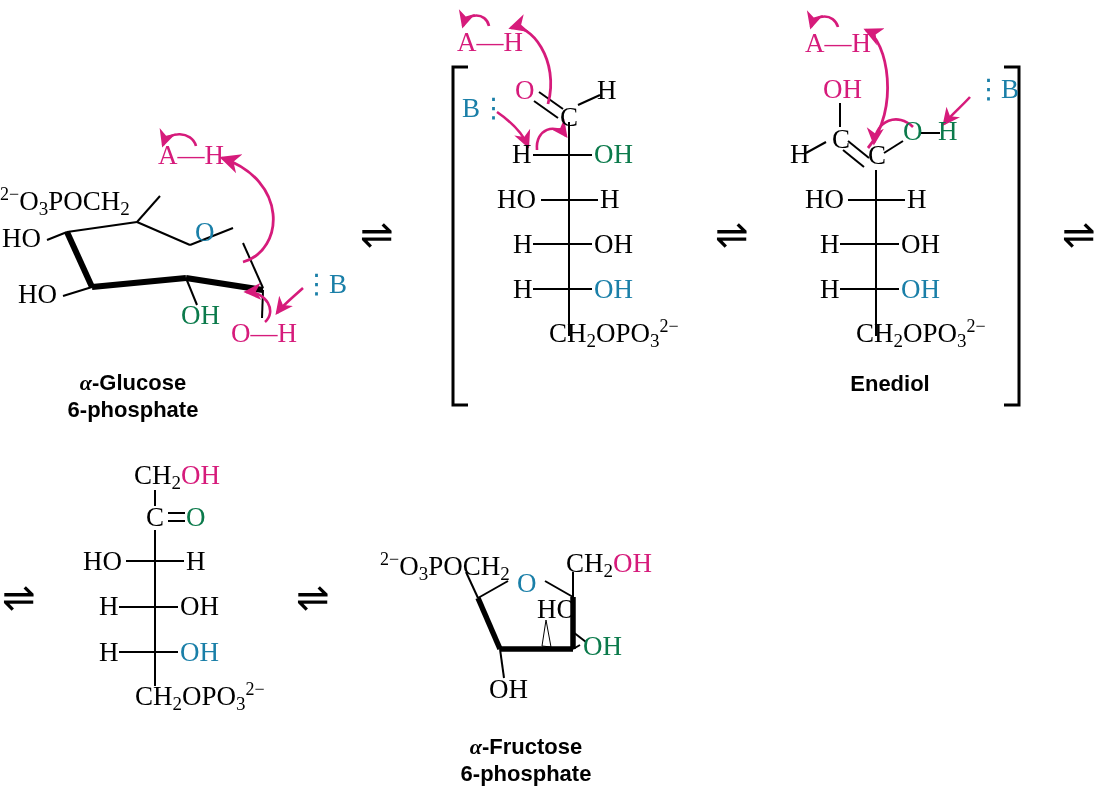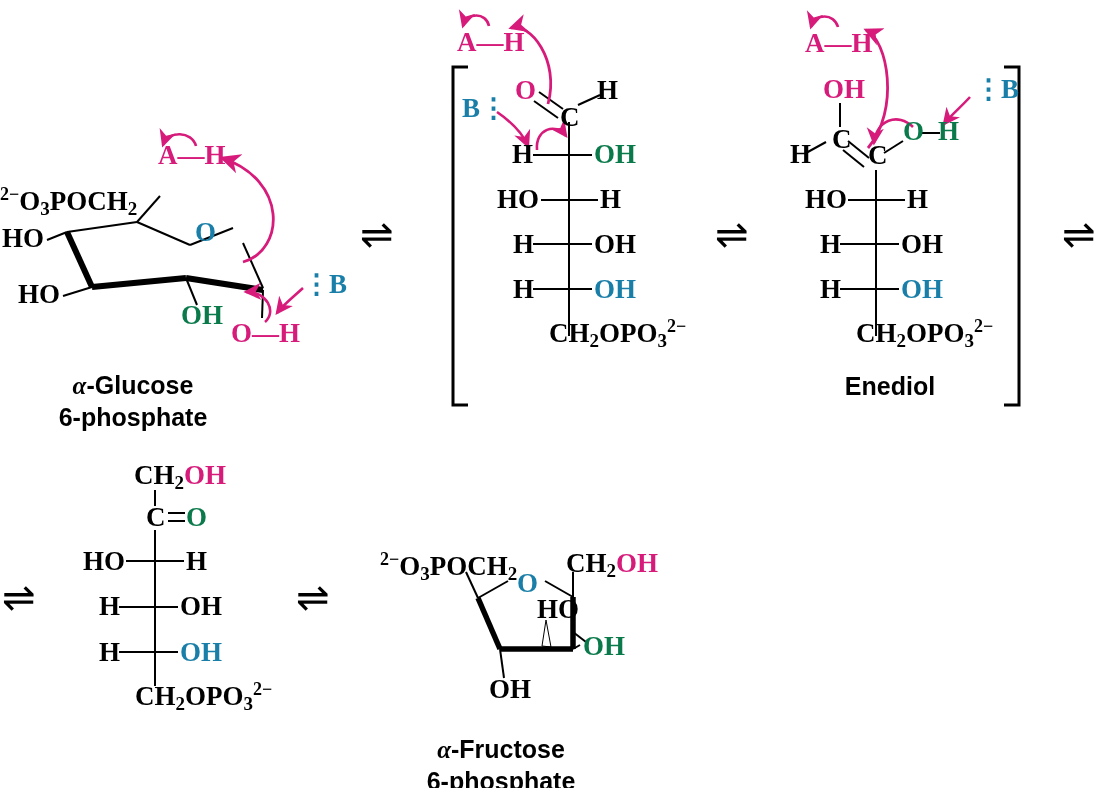--- a/index.html
+++ b/index.html
@@ -1,21 +1,21 @@
 <!DOCTYPE html>
 <html><head>
 <meta charset="utf-8">
 <style>
   html,body{margin:0;padding:0;background:#ffffff;}
   body{width:1110px;height:788px;font-family:"Liberation Serif",serif;color:#000;}
   #stage{position:relative;width:1110px;height:788px;overflow:hidden;background:#fff;}
-  .atom{position:absolute;font-family:"Liberation Serif",serif;font-size:27px;line-height:1;white-space:nowrap;font-weight:bold;}
+  .atom{position:absolute;font-family:"Liberation Serif",serif;font-size:27px;line-height:1;white-space:nowrap;}
   .sub{font-size:19px;vertical-align:-0.28em;}
   .sup2{font-size:18px;vertical-align:0.55em;}
-  .cap{position:absolute;font-family:"Liberation Sans",sans-serif;font-weight:bold;font-size:25px;line-height:1.22;text-align:center;white-space:nowrap;color:#000;}
+  .cap{position:absolute;font-family:"Liberation Sans",sans-serif;font-weight:bold;font-size:22px;line-height:1.22;text-align:center;white-space:nowrap;color:#000;}
   .cap .it{font-family:"Liberation Serif",serif;font-style:italic;font-weight:bold;}
   .eq{position:absolute;font-family:"Liberation Serif",serif;font-size:40px;line-height:1;color:#000;}
   svg{position:absolute;left:0;top:0;overflow:visible;}
   .bk{stroke:#000;fill:none;}
   .pk{stroke:#D61B7B;fill:none;}
   
   .c-black{color:#000;}
   .c-pink{color:#D61B7B;}
   .c-green{color:#0B7A4B;}
   .c-blue{color:#1A7FA8;}
@@ -261,18 +261,18 @@
   <div class="atom c-blue" style="left:517px;top:570px;"><span>O</span></div>
 
   <div class="atom c-black" style="left:537px;top:596px;"><span>HO</span></div>
 
   <div class="atom c-black" style="left:566px;top:550px;"><span>CH</span><span class="sub">2</span><span class="c-pink">OH</span></div>
 
   <div class="atom c-green" style="left:583px;top:633px;"><span>OH</span></div>
 
   <div class="atom c-black" style="left:489px;top:676px;"><span>OH</span></div>
 
-  <div class="cap" style="left:395px;top:734px;width:212px;">
+  <div class="cap" style="left:420px;top:734px;width:212px;">
     <span class="it">α</span><span>-Fructose</span><br>
     <span>6-phosphate</span>
   </div>
 
 </div>
 
 </body></html>

